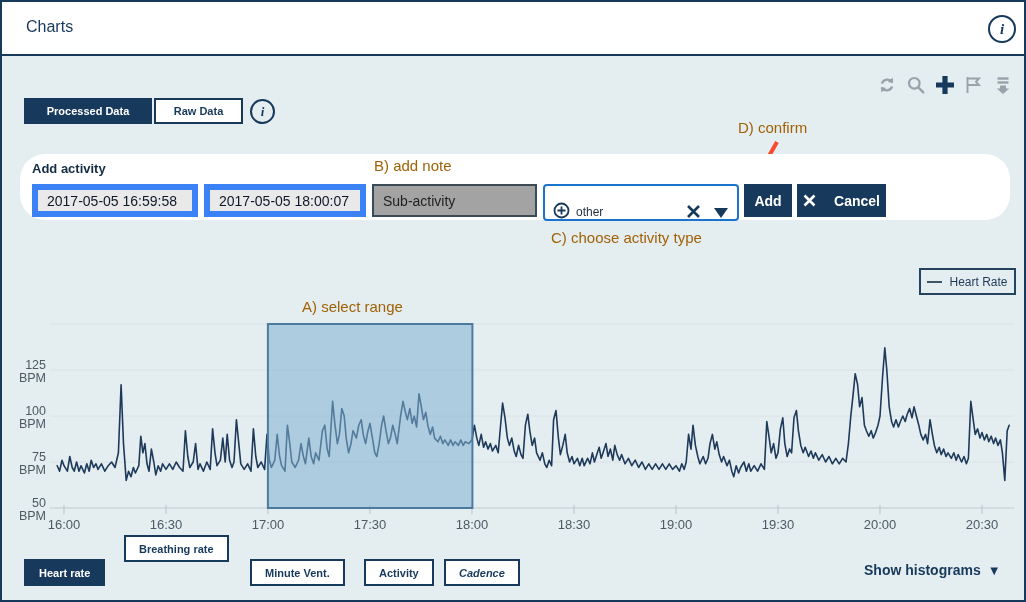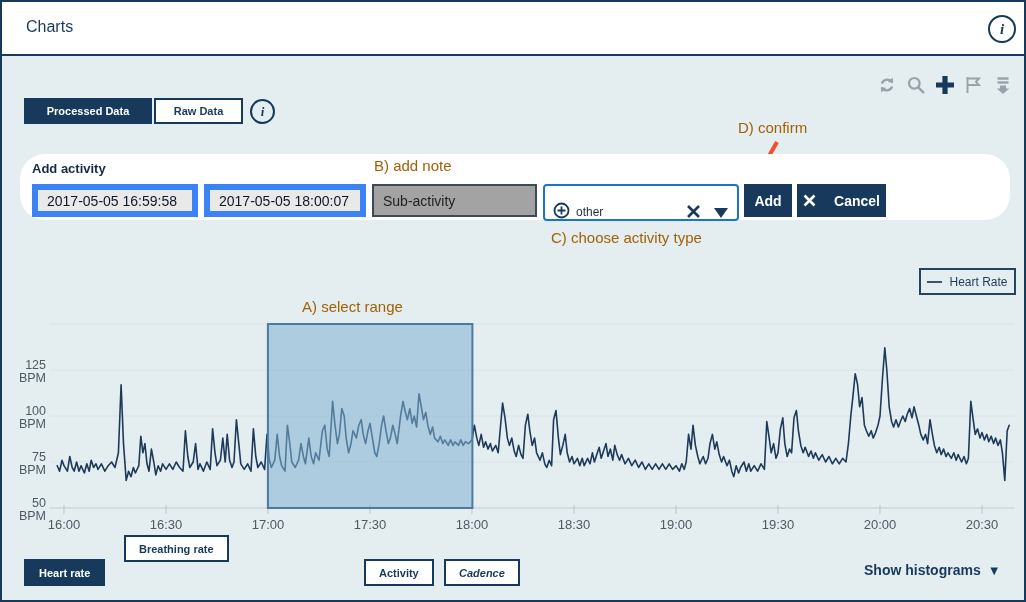--- a/index.html
+++ b/index.html
@@ -170,20 +170,21 @@
       <line x1="878" x2="878" y1="503" y2="512" stroke="#b9c3c7" stroke-width="1"></line>
       <text x="878" y="527" text-anchor="middle" font-size="13" fill="#4b5a63">20:00</text>
       <line x1="980" x2="980" y1="503" y2="512" stroke="#b9c3c7" stroke-width="1"></line>
       <text x="980" y="527" text-anchor="middle" font-size="13" fill="#4b5a63">20:30</text>
       <polyline points="55.2,463.7 57.6,469.2 60.0,458.2 62.0,463.7 65.4,469.2 67.8,454.5 70.2,465.5 72.2,469.2 74.6,460.0 77.0,469.2 79.0,463.7 82.4,471.0 84.8,461.8 87.2,469.2 89.2,458.2 91.6,465.5 94.0,461.8 96.0,467.4 99.4,461.8 102.8,469.2 106.2,463.7 109.6,460.0 113.0,465.5 116.4,450.8 119.1,382.7 121.5,441.6 124.2,478.4 126.6,469.2 129.0,474.7 131.4,465.5 133.4,471.0 136.8,463.7 138.8,434.2 140.9,450.8 142.9,441.6 145.0,461.8 147.0,469.2 149.4,447.1 151.8,460.0 153.8,472.9 156.2,463.7 158.6,469.2 160.6,461.8 164.0,467.4 167.4,461.8 170.8,467.4 174.2,460.0 177.6,465.5 181.0,469.2 183.4,428.7 185.8,454.5 187.8,465.5 191.2,460.0 193.6,441.6 196.0,467.4 198.0,461.8 201.4,469.2 204.8,460.0 208.2,467.4 210.6,426.9 213.0,450.8 215.0,463.7 218.4,458.2 220.8,436.1 223.2,460.0 225.2,432.4 227.6,458.2 230.0,465.5 232.0,460.0 234.4,417.7 236.8,441.6 238.8,461.8 242.2,467.4 245.6,461.8 249.0,469.2 251.4,426.9 253.8,454.5 255.8,465.5 259.2,460.0 262.6,467.4 265.0,432.4 267.4,458.2 269.4,465.5 272.8,458.2 275.2,432.4 277.6,454.5 279.6,463.7 283.0,469.2 285.4,423.2 287.8,441.6 289.8,460.0 293.2,465.5 296.6,458.2 299.0,441.6 301.4,454.5 303.4,461.8 306.8,436.1 309.2,454.5 311.6,461.8 313.6,450.8 317.0,458.2 320.4,428.7 322.8,423.2 325.2,447.1 327.2,454.5 330.6,399.3 333.0,423.2 335.4,441.6 337.4,432.4 339.8,406.6 342.2,414.0 344.2,436.1 346.6,450.8 349.0,441.6 351.0,428.7 354.4,436.1 356.8,423.2 359.2,417.7 361.2,432.4 363.6,441.6 366.0,428.7 368.0,421.4 370.4,436.1 372.8,450.8 374.8,454.5 377.2,441.6 379.6,423.2 381.6,414.0 384.0,428.7 386.4,441.6 388.4,436.1 390.8,423.2 393.2,432.4 395.2,441.6 398.6,414.0 401.0,399.3 403.4,410.3 405.4,417.7 407.8,406.6 410.2,421.4 412.2,414.0 414.6,425.0 417.0,391.9 419.0,403.0 421.4,417.7 423.8,410.3 425.8,423.2 428.2,432.4 430.6,425.0 432.6,436.1 436.0,439.8 438.4,434.2 440.8,441.6 442.8,437.9 446.2,443.4 448.6,437.9 451.0,443.4 453.0,439.8 456.4,443.4 458.8,437.9 461.2,443.4 463.2,439.8 466.6,441.6 470.0,437.9 472.4,423.2 474.8,436.1 476.8,443.4 479.2,432.4 481.6,445.3 483.6,439.8 486.0,447.1 488.4,441.6 490.4,449.0 493.8,443.4 496.2,450.8 498.6,423.2 500.6,401.1 503.0,415.8 505.4,436.1 507.4,443.4 509.8,436.1 512.2,449.0 514.2,454.5 516.6,443.4 519.0,452.6 521.0,456.3 523.4,423.2 525.8,412.2 527.8,428.7 530.2,443.4 532.6,436.1 534.6,450.8 538.0,458.2 540.4,450.8 542.8,461.8 544.8,465.5 547.2,458.2 549.6,463.7 551.6,417.7 554.0,408.5 556.4,436.1 558.4,452.6 560.8,443.4 563.2,432.4 565.2,450.8 567.6,460.0 570.0,454.5 572.0,461.8 575.4,456.3 577.8,463.7 580.2,456.3 582.2,463.7 585.6,456.3 588.0,461.8 590.4,450.8 592.4,460.0 594.8,452.6 597.2,445.3 599.2,456.3 601.6,449.0 604.0,441.6 606.0,454.5 608.4,447.1 610.8,458.2 612.8,443.4 615.2,452.6 617.6,458.2 619.6,452.6 623.0,461.8 626.4,456.3 629.8,463.7 633.2,458.2 636.6,465.5 640.0,460.0 643.4,467.4 646.8,461.8 650.2,467.4 653.6,461.8 657.0,467.4 660.4,461.8 663.8,467.4 667.2,461.8 670.6,467.4 674.0,463.7 677.4,469.2 679.8,461.8 682.2,467.4 684.2,460.0 686.6,432.4 689.0,447.1 691.0,423.2 693.4,443.4 695.8,454.5 697.8,461.8 701.2,454.5 703.6,461.8 706.0,456.3 708.0,441.6 710.4,432.4 712.8,447.1 714.8,439.8 717.2,452.6 719.6,460.0 721.6,454.5 725.0,463.7 727.4,458.2 729.8,469.2 731.8,474.7 734.2,463.7 736.6,471.0 738.6,465.5 742.0,460.0 744.4,469.2 746.8,461.8 748.8,469.2 752.2,463.7 755.6,469.2 759.0,461.8 762.4,467.4 764.8,419.5 767.2,436.1 769.2,450.8 771.6,441.6 774.0,456.3 776.0,450.8 778.4,426.9 780.8,415.8 782.8,441.6 785.2,454.5 787.6,447.1 789.6,450.8 792.0,415.8 794.4,408.5 796.4,428.7 798.8,443.4 801.2,450.8 803.2,445.3 806.6,454.5 809.0,449.0 811.4,456.3 813.4,450.8 816.8,458.2 820.2,452.6 823.6,460.0 827.0,454.5 830.4,461.8 833.8,456.3 837.2,461.8 840.6,456.3 844.0,460.0 846.4,441.6 848.8,414.0 850.8,395.6 853.2,371.7 855.6,382.7 857.6,404.8 860.0,395.6 862.4,423.2 864.4,428.7 866.8,434.2 869.2,428.7 871.2,436.1 873.6,430.6 876.0,423.2 878.0,414.0 880.4,377.2 882.8,345.9 884.8,368.0 887.2,404.8 889.6,419.5 891.6,425.0 894.0,417.7 896.4,425.0 898.4,419.5 900.8,414.0 903.2,419.5 905.2,412.2 907.6,406.6 910.0,415.8 912.0,404.8 914.4,414.0 916.8,423.2 918.8,432.4 921.2,437.9 923.6,432.4 925.6,441.6 928.0,417.7 930.4,432.4 932.4,443.4 934.8,450.8 937.2,445.3 939.2,452.6 941.6,447.1 944.0,454.5 946.0,450.8 949.4,456.3 951.8,450.8 954.2,458.2 956.2,452.6 959.6,460.0 962.0,454.5 964.4,461.8 966.4,456.3 968.8,399.3 971.2,417.7 973.2,432.4 975.6,426.9 978.0,436.1 980.0,430.6 982.4,437.9 984.8,432.4 986.8,439.8 989.2,434.2 991.6,441.6 993.6,436.1 996.0,443.4 998.4,437.9 1000.4,450.8 1002.8,478.4 1005.2,428.7 1007.2,423.2" fill="none" stroke="#1e3a5a" stroke-width="1.6" stroke-linejoin="round" stroke-linecap="round"></polyline>
       <rect x="265.898" y="322" width="204.51" height="184" fill="rgba(127,177,209,0.55)" stroke="#4c7ba0" stroke-width="2"></rect>
     </svg>
 
   <div class="abs btn btn-navy bottom-tab" style="left:22px;top:557px;">Heart rate</div>
   <div class="abs btn btn-outline bottom-tab" style="left:122px;top:533px;">Breathing rate</div>
+  <div class="abs btn btn-outline bottom-tab" style="left:248px;top:557px;">Minute Vent.</div>
   <div class="abs btn btn-outline bottom-tab" style="left:362px;top:557px;">Activity</div>
   <div class="abs btn btn-outline bottom-tab" style="left:442px;top:557px;font-style:italic;">Cadence</div>
 
   <div id="show-hist" class="abs">
     <span>Show histograms</span>
     <span class="tri">▼</span>
   </div>
 
 </div>
 

